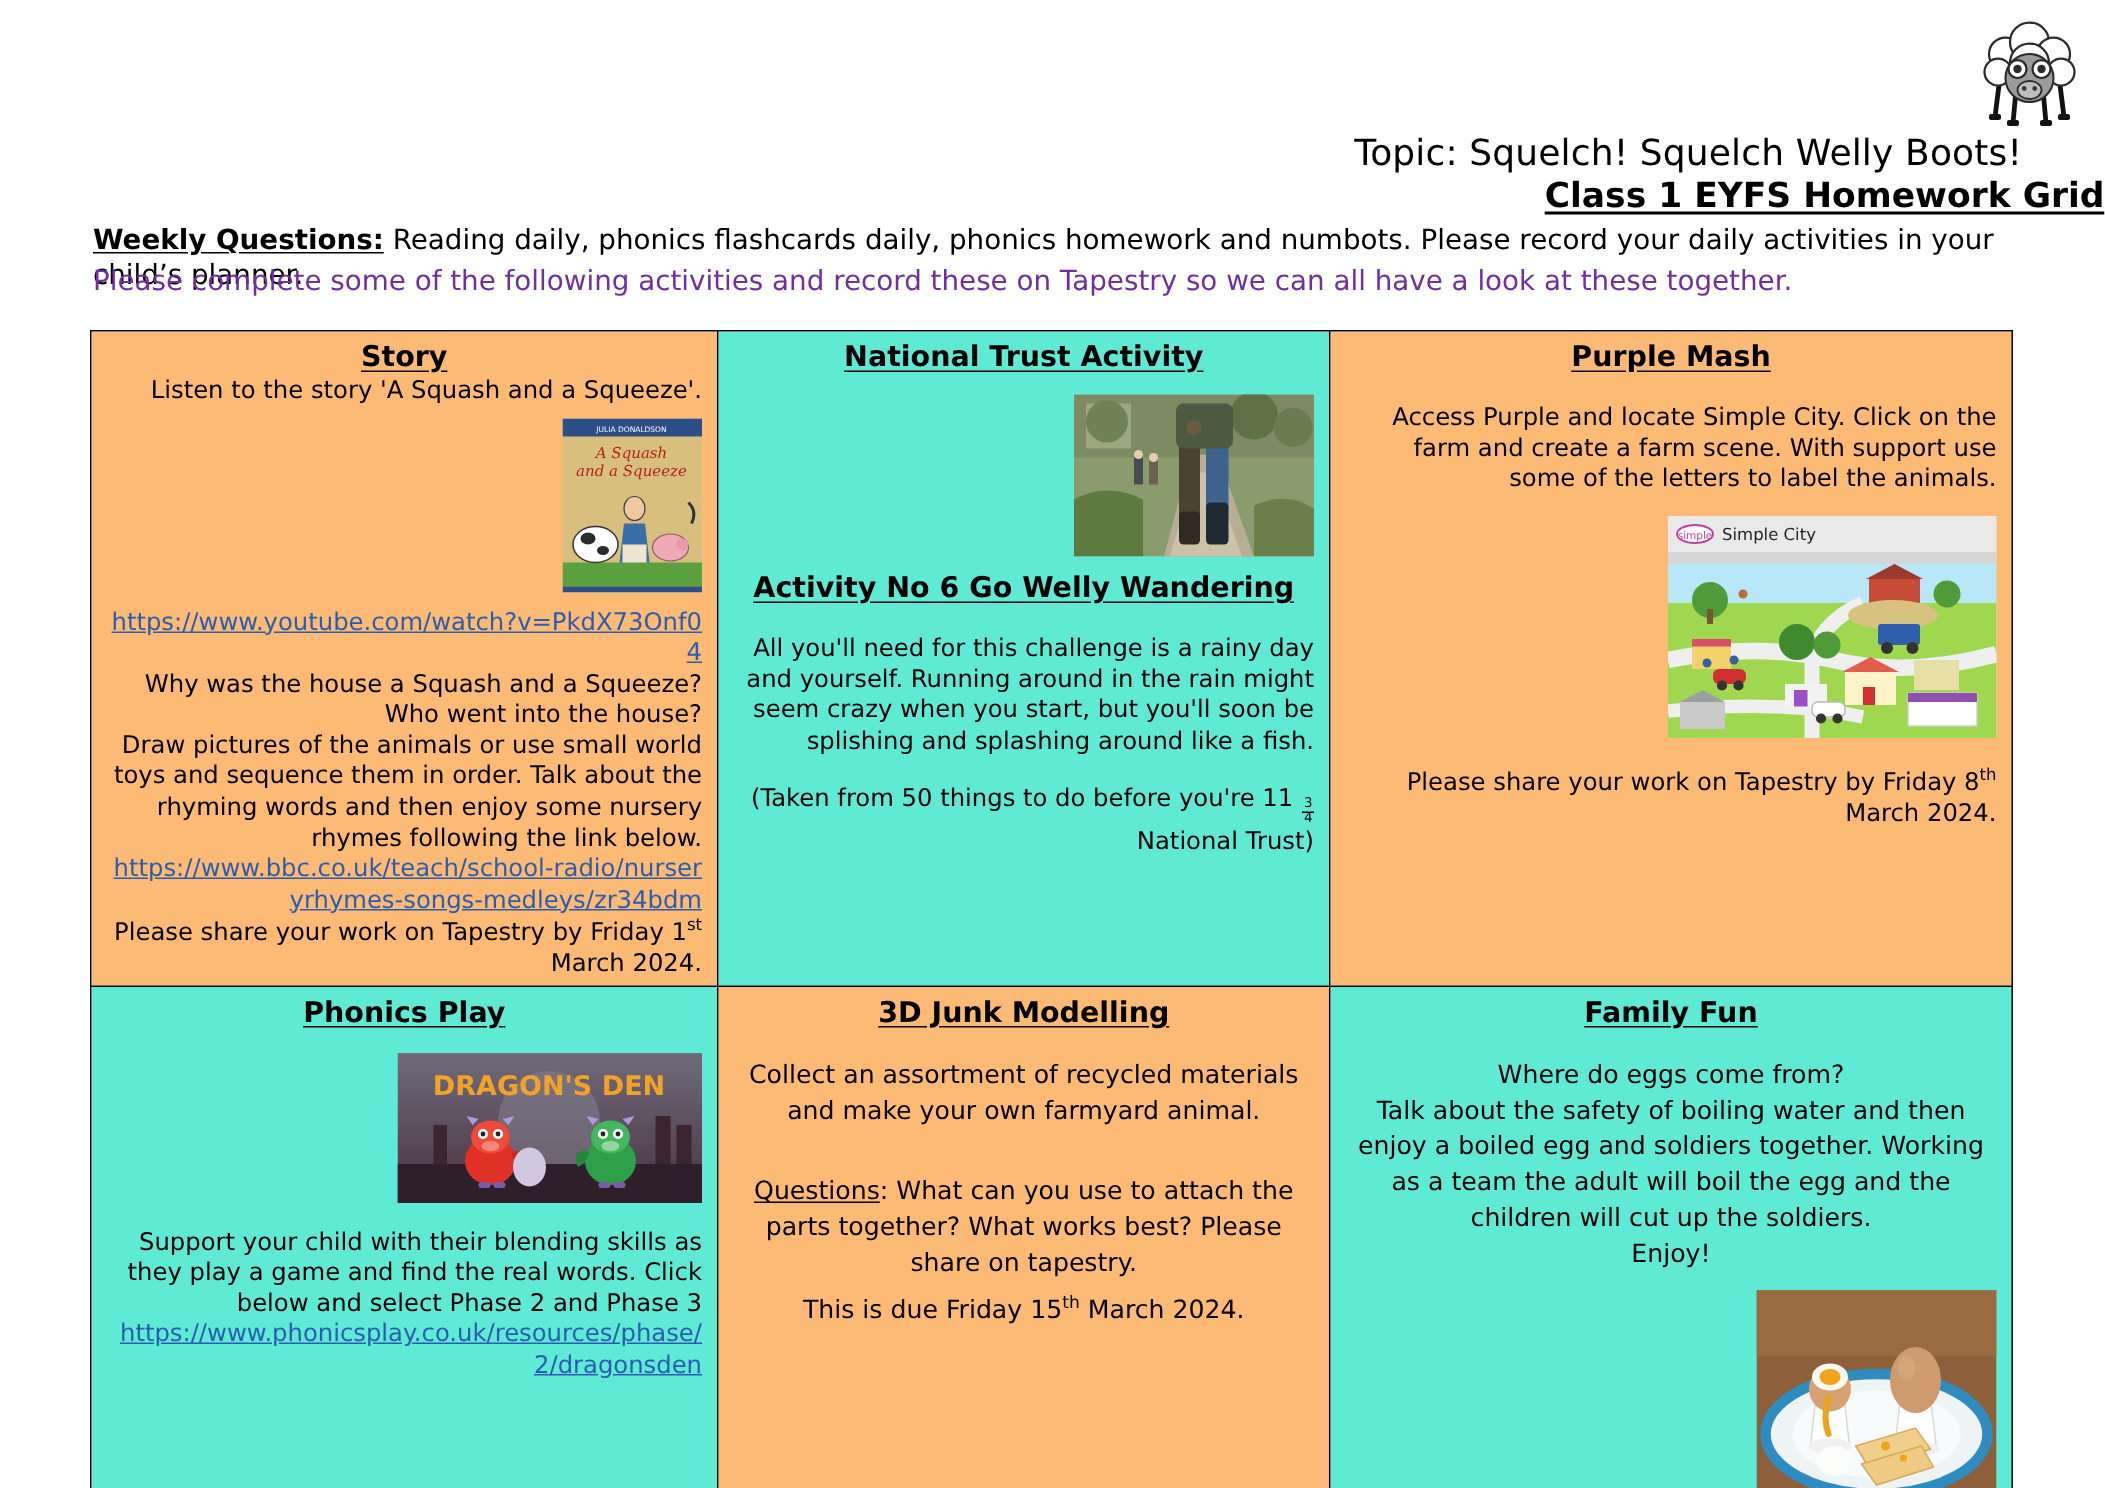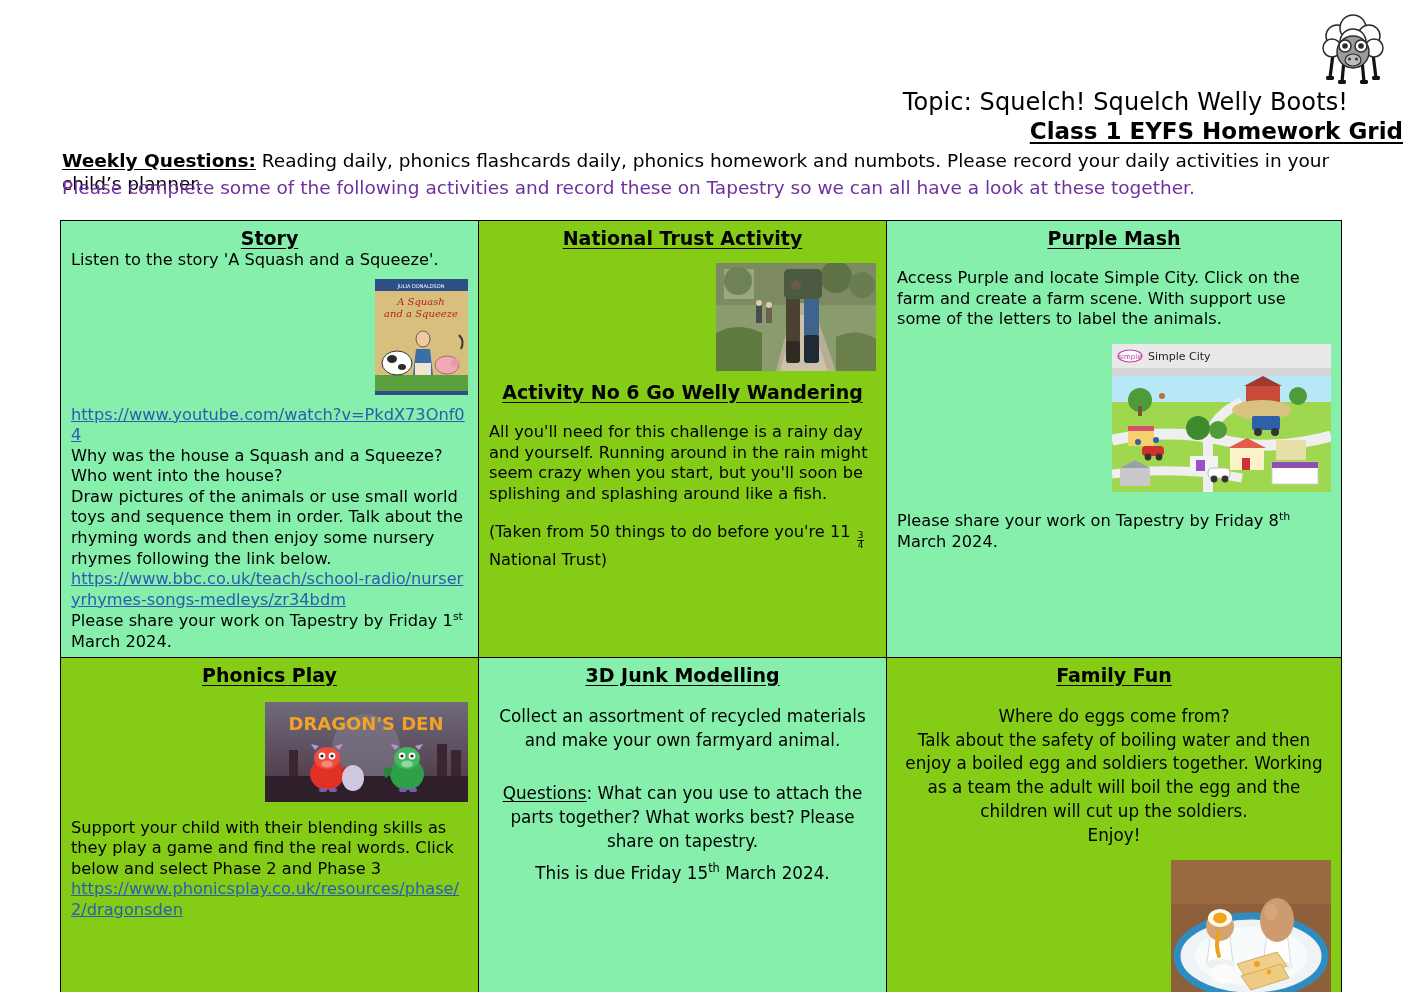--- a/index.html
+++ b/index.html
@@ -64,32 +64,32 @@
     width: 1281px; height: 696px;
     border-collapse: collapse;
     table-layout: fixed;
   }
   #grid td {
     border: 1.6px solid #000;
     vertical-align: top;
     padding: 4px 10px 4px 10px;
     overflow: hidden;
   }
-  td.purple { background: #86efac; }
-  td.white  { background: #84cc16; }
+  td.purple { background: #fdba74; }
+  td.white  { background: #5eead4; }
 
   .cell-title {
     text-align: center;
     font-weight: bold;
     font-size: 19px;
     text-decoration: underline;
     text-underline-offset: 3px;
     margin: 2px 0 1px 0;
   }
-  .ctr { text-align: left; }
+  .ctr { text-align: right; }
   .lft { text-align: center; }
   .body-t {
     font-size: 16.2px;
     line-height: 1.27;
   }
   .body-l {
     font-size: 16.8px;
     line-height: 1.42;
   }
   a.link, .link {

